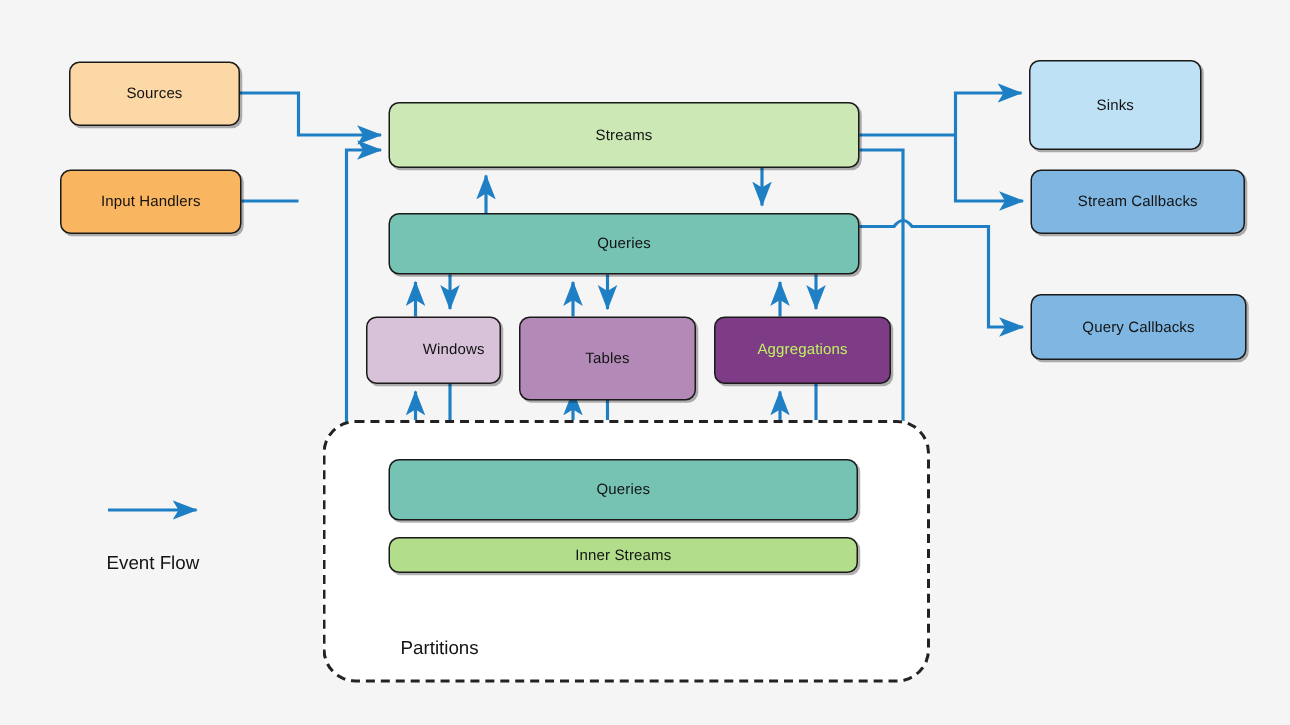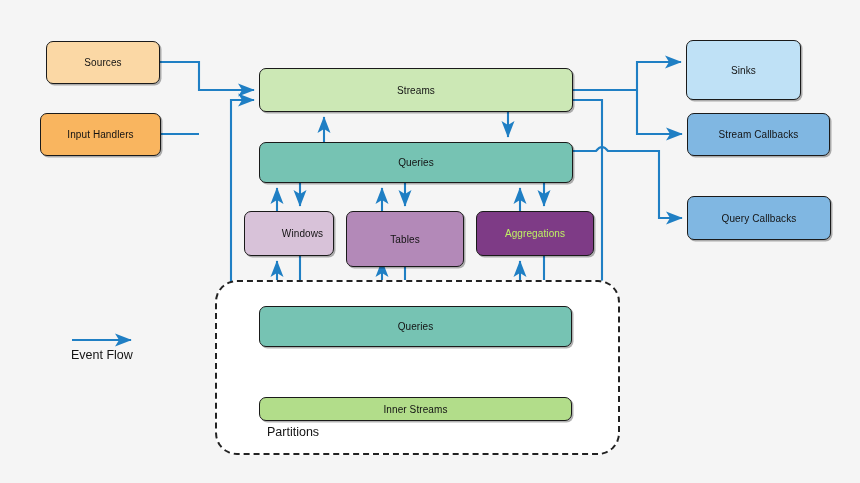--- a/index.html
+++ b/index.html
@@ -139,33 +139,33 @@
   </div>
 
   <div class="node" style="left:476px; top:211px; width:118px; height:45px; background:#7e3b86; color:#bef264;">
     <span>Aggregations</span>
   </div>
 
   <div class="node" style="left:259px; top:306px; width:313px; height:41px; background:#76c3b3;">
     <span>Queries</span>
   </div>
 
-  <div class="node" style="left:259px; top:397px; width:313px; height:24px; background:#b2dd8a;align-items:center;">
+  <div class="node" style="left:259px; top:358px; width:313px; height:24px; background:#b2dd8a;align-items:center;">
     <span>Inner Streams</span>
   </div>
 
   <div class="node" style="left:686px; top:40px; width:115px; height:60px; background:#bfe1f6;">
     <span>Sinks</span>
   </div>
 
   <div class="node" style="left:687px; top:113px; width:143px; height:43px; background:#80b7e2;">
     <span>Stream Callbacks</span>
   </div>
 
   <div class="node" style="left:687px; top:196px; width:144px; height:44px; background:#80b7e2;">
     <span>Query Callbacks</span>
   </div>
 
   <div class="partitions-label" style="left:267px; top:425px;">Partitions</div>
 
-  <div class="legend-label" style="left:71px; top:348px;">Event Flow</div>
+  <div class="legend-label" style="left:71px; top:368px;">Event Flow</div>
 
 </div>
 
 </body></html>

